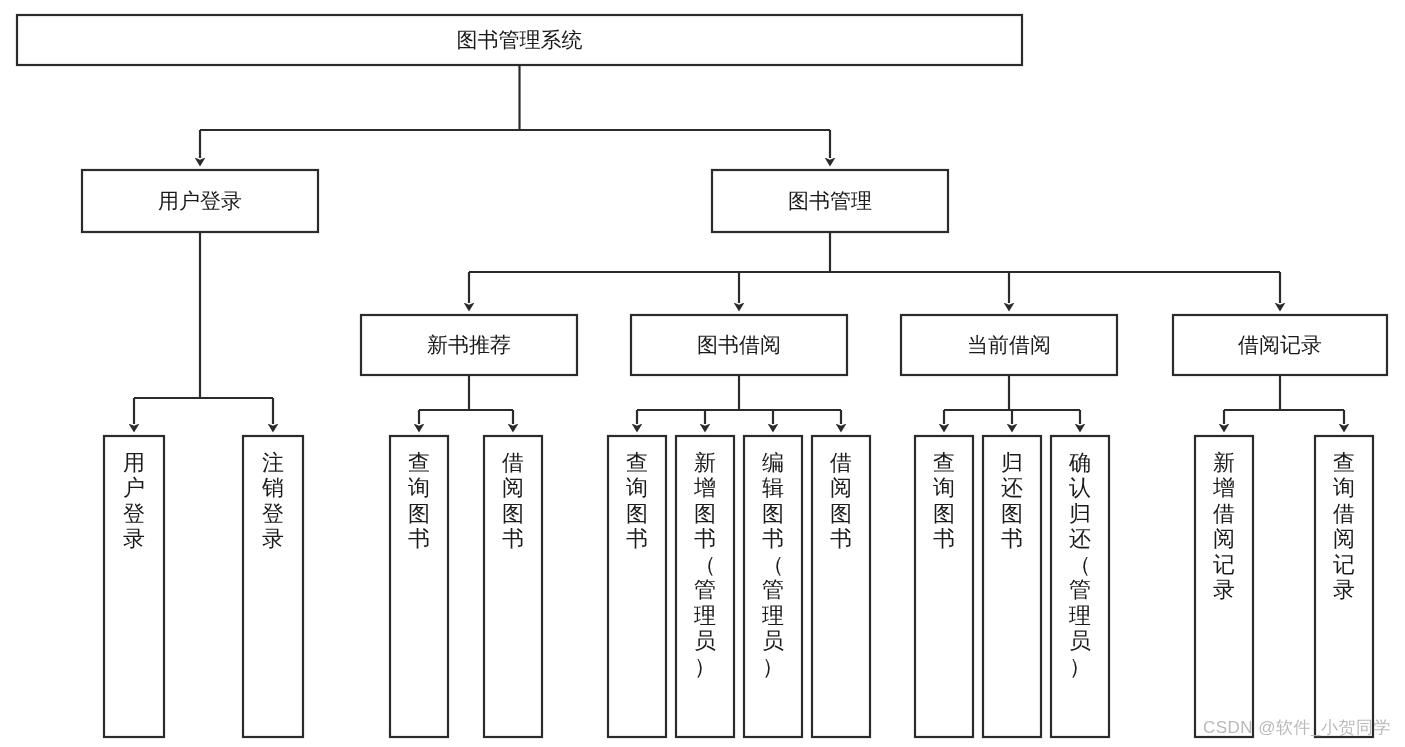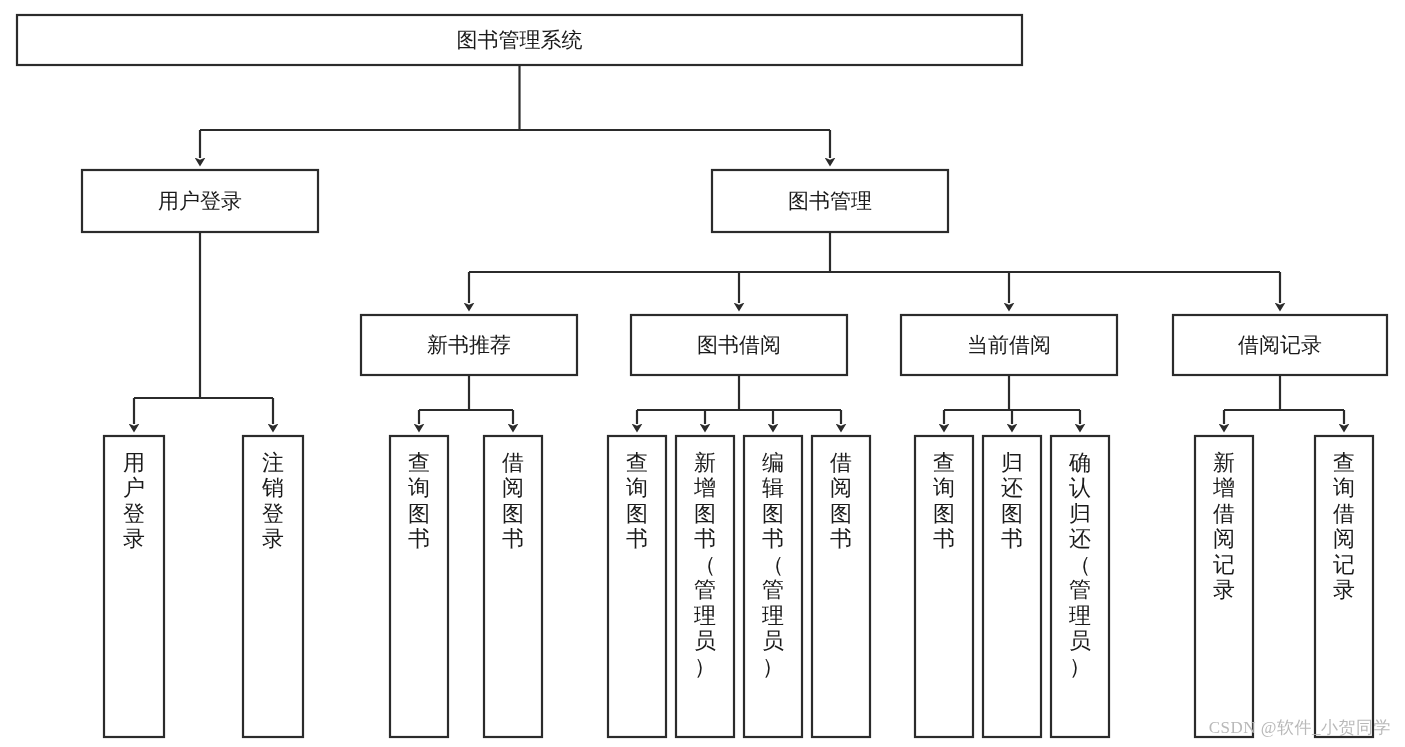--- a/index.html
+++ b/index.html
@@ -52,21 +52,21 @@
     stroke-linecap: butt;
   }
   .arrow-head {
     fill: #2b2b2b;
     stroke: none;
   }
   .watermark {
     position: absolute;
     right: 14px;
     bottom: 8px;
-    font-family: Liberation Serif, serif;
+    font-family: Liberation Sans, sans-serif;
     font-size: 17px;
     color: #b9b9b9;
     letter-spacing: 0.5px;
     white-space: nowrap;
     pointer-events: none;
   }
 </style>
 </head>
 <body>
 

